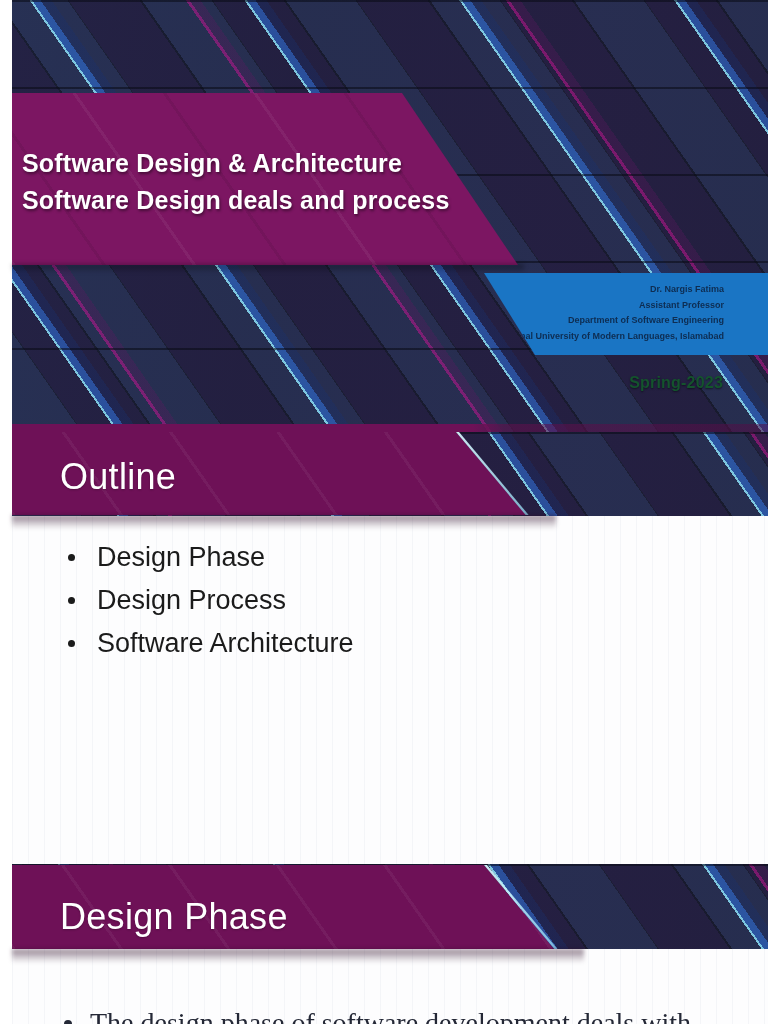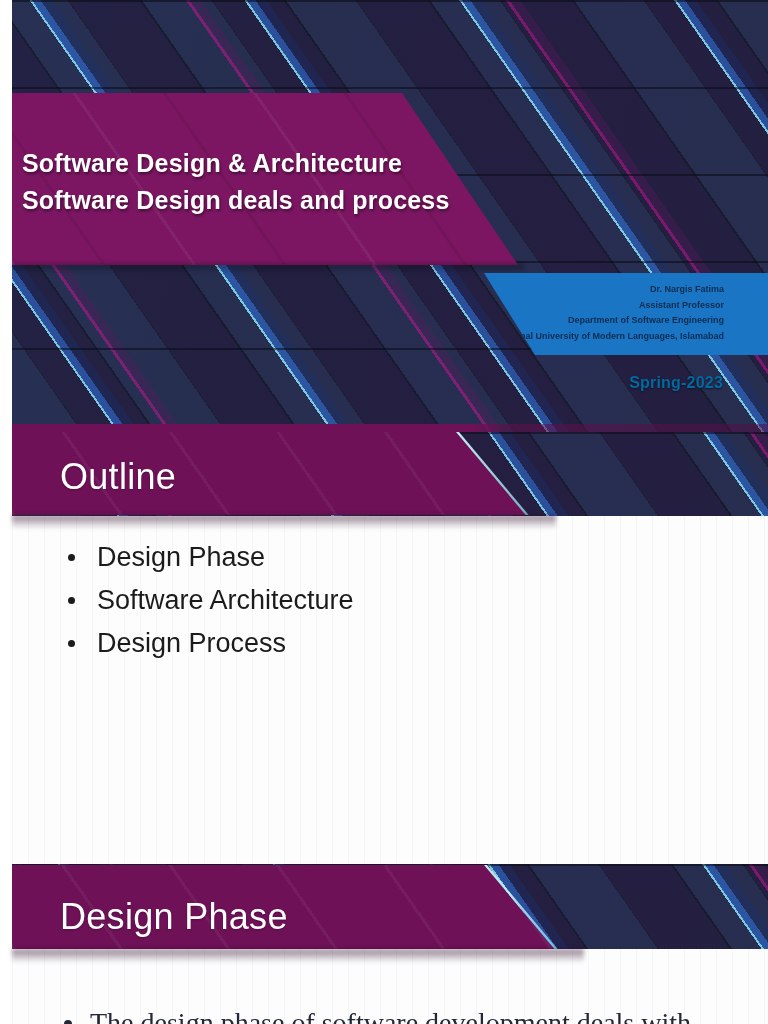--- a/index.html
+++ b/index.html
@@ -63,21 +63,21 @@
     text-shadow:1px 2px 3px rgba(0,0,0,0.45); letter-spacing:0.2px;
   }
   .credit-box {
     left:0; top:273px; width:768px; height:82px;
     clip-path:polygon(472px 0, 768px 0, 768px 82px, 523px 82px);
     background:#1a75c4;
     text-align:right; box-sizing:border-box; padding:9px 56px 0 0;
     color:#0e2d52; font-weight:bold; font-size:9px; line-height:15.5px;
   }
   .term {
-    right:57px; top:374px; color:#0369a1; font-weight:bold; font-size:16px;
+    right:57px; top:374px; color:#14532d; font-weight:bold; font-size:16px;
     text-shadow:0 1px 2px rgba(0,0,0,0.5); letter-spacing:0.2px;
   }
   .s1-bottom-strip {
     left:0; top:424px; width:768px; height:8px;
     background:linear-gradient(90deg, #6e1157 0%, #6e1157 60%, rgba(94,16,76,0.6) 64%, rgba(80,14,70,0.55) 100%);
   }
 
   
   .header-zone { left:0; top:0; width:768px; }
   .s2 .header-zone { height:84px; }
@@ -164,25 +164,25 @@
     </div>
     <div class="band-shadow shadow-s2"></div>
 
     <ul class="bullets">
       <li class="bullet-item">
         <span class="dot"></span>
         <span class="bullet-text">Design Phase</span>
       </li>
       <li class="bullet-item">
         <span class="dot"></span>
-        <span class="bullet-text">Software Architecture</span>
+        <span class="bullet-text">Design Process</span>
       </li>
       <li class="bullet-item">
         <span class="dot"></span>
-        <span class="bullet-text">Design Process</span>
+        <span class="bullet-text">Software Architecture</span>
       </li>
     </ul>
   </section>
 
   <section class="slide slide3 s3">
     <div class="abs white-texture"></div>
     <div class="abs abstract-bg header-zone">
       <div class="band band-s3"></div>
       <div class="edge-line edge-s3"></div>
       <div class="band-title title-s3">Design Phase</div>

